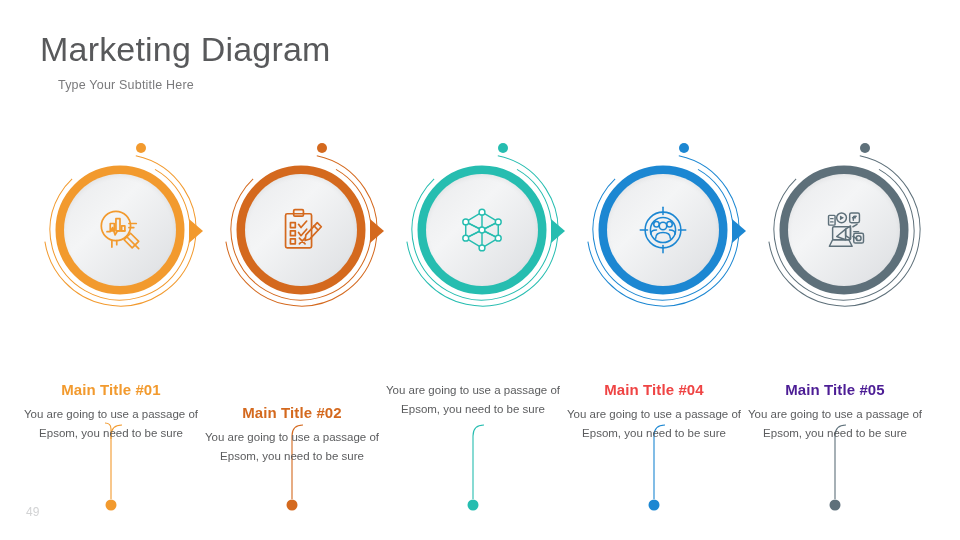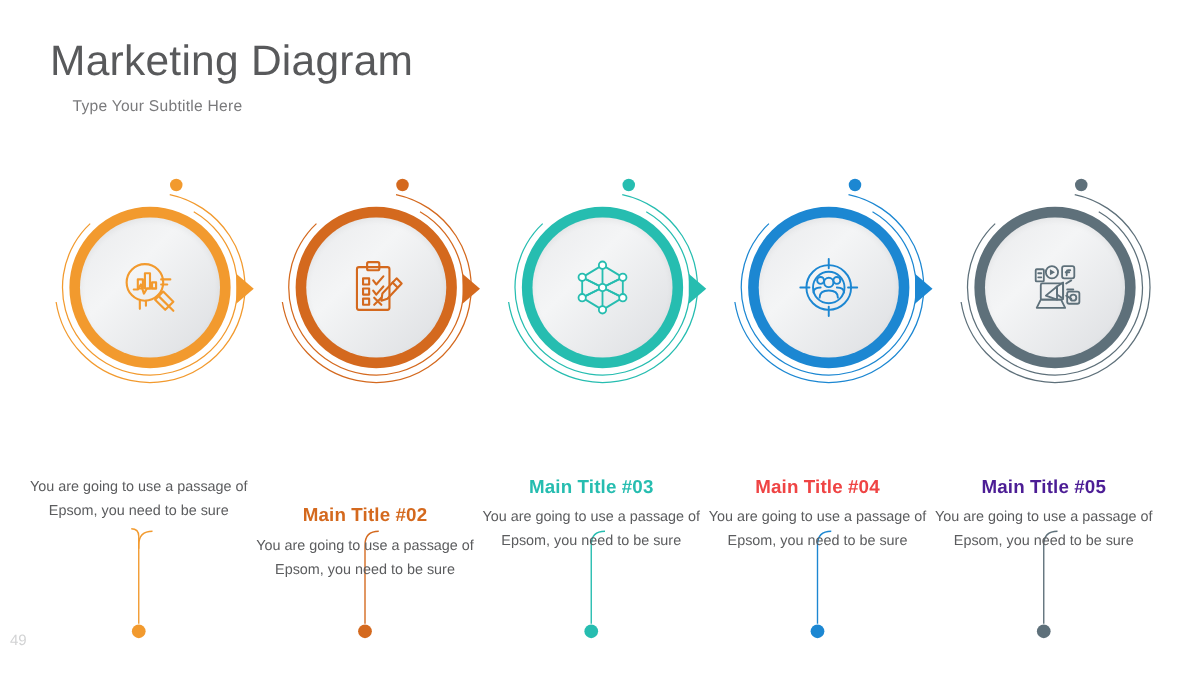--- a/index.html
+++ b/index.html
@@ -39,21 +39,21 @@
     font-weight: 400;
     color: #7a7a7c;
     letter-spacing: 0.2px;
     white-space: nowrap;
     margin-left: 17px;
   }
 
   
   .page-number {
     position: absolute;
-    left: 8px;
+    left: 26px;
     top: 505px;
     font-size: 12px;
     color: #d2d3d4;
   }
 
   
   .node {
     position: absolute;
     top: 140px;
     width: 180px;
@@ -328,28 +328,28 @@
       </svg>
     </div>
   </div>
 
   <div class="arrow" style="left: 189px; border-left: 14px solid rgb(242, 154, 46);"></div>
   <div class="arrow" style="left: 370px; border-left: 14px solid rgb(212, 105, 30);"></div>
   <div class="arrow" style="left: 551px; border-left: 14px solid rgb(38, 189, 176);"></div>
   <div class="arrow" style="left: 732px; border-left: 14px solid rgb(28, 135, 210);"></div>
 
   <div class="textblock" style="left:6px;">
+    <div class="item-title" style="color: rgb(242, 154, 46);">Main Title #01</div>
     <div class="item-desc">You are going to use a passage of Epsom, you need to be sure</div>
   </div>
   <div class="textblock" style="left:187px;margin-top:23px;">
     <div class="item-title" style="color: rgb(212, 105, 30);">Main Title #02</div>
     <div class="item-desc">You are going to use a passage of Epsom, you need to be sure</div>
   </div>
   <div class="textblock" style="left:368px;">
-    <div class="item-title" style="color: rgb(38, 189, 176);">Main Title #03</div>
     <div class="item-desc">You are going to use a passage of Epsom, you need to be sure</div>
   </div>
   <div class="textblock" style="left:549px;">
     <div class="item-title" style="color: #ef4444;">Main Title #04</div>
     <div class="item-desc">You are going to use a passage of Epsom, you need to be sure</div>
   </div>
   <div class="textblock" style="left:730px;">
     <div class="item-title" style="color: #4c1d95;">Main Title #05</div>
     <div class="item-desc">You are going to use a passage of Epsom, you need to be sure</div>
   </div>

